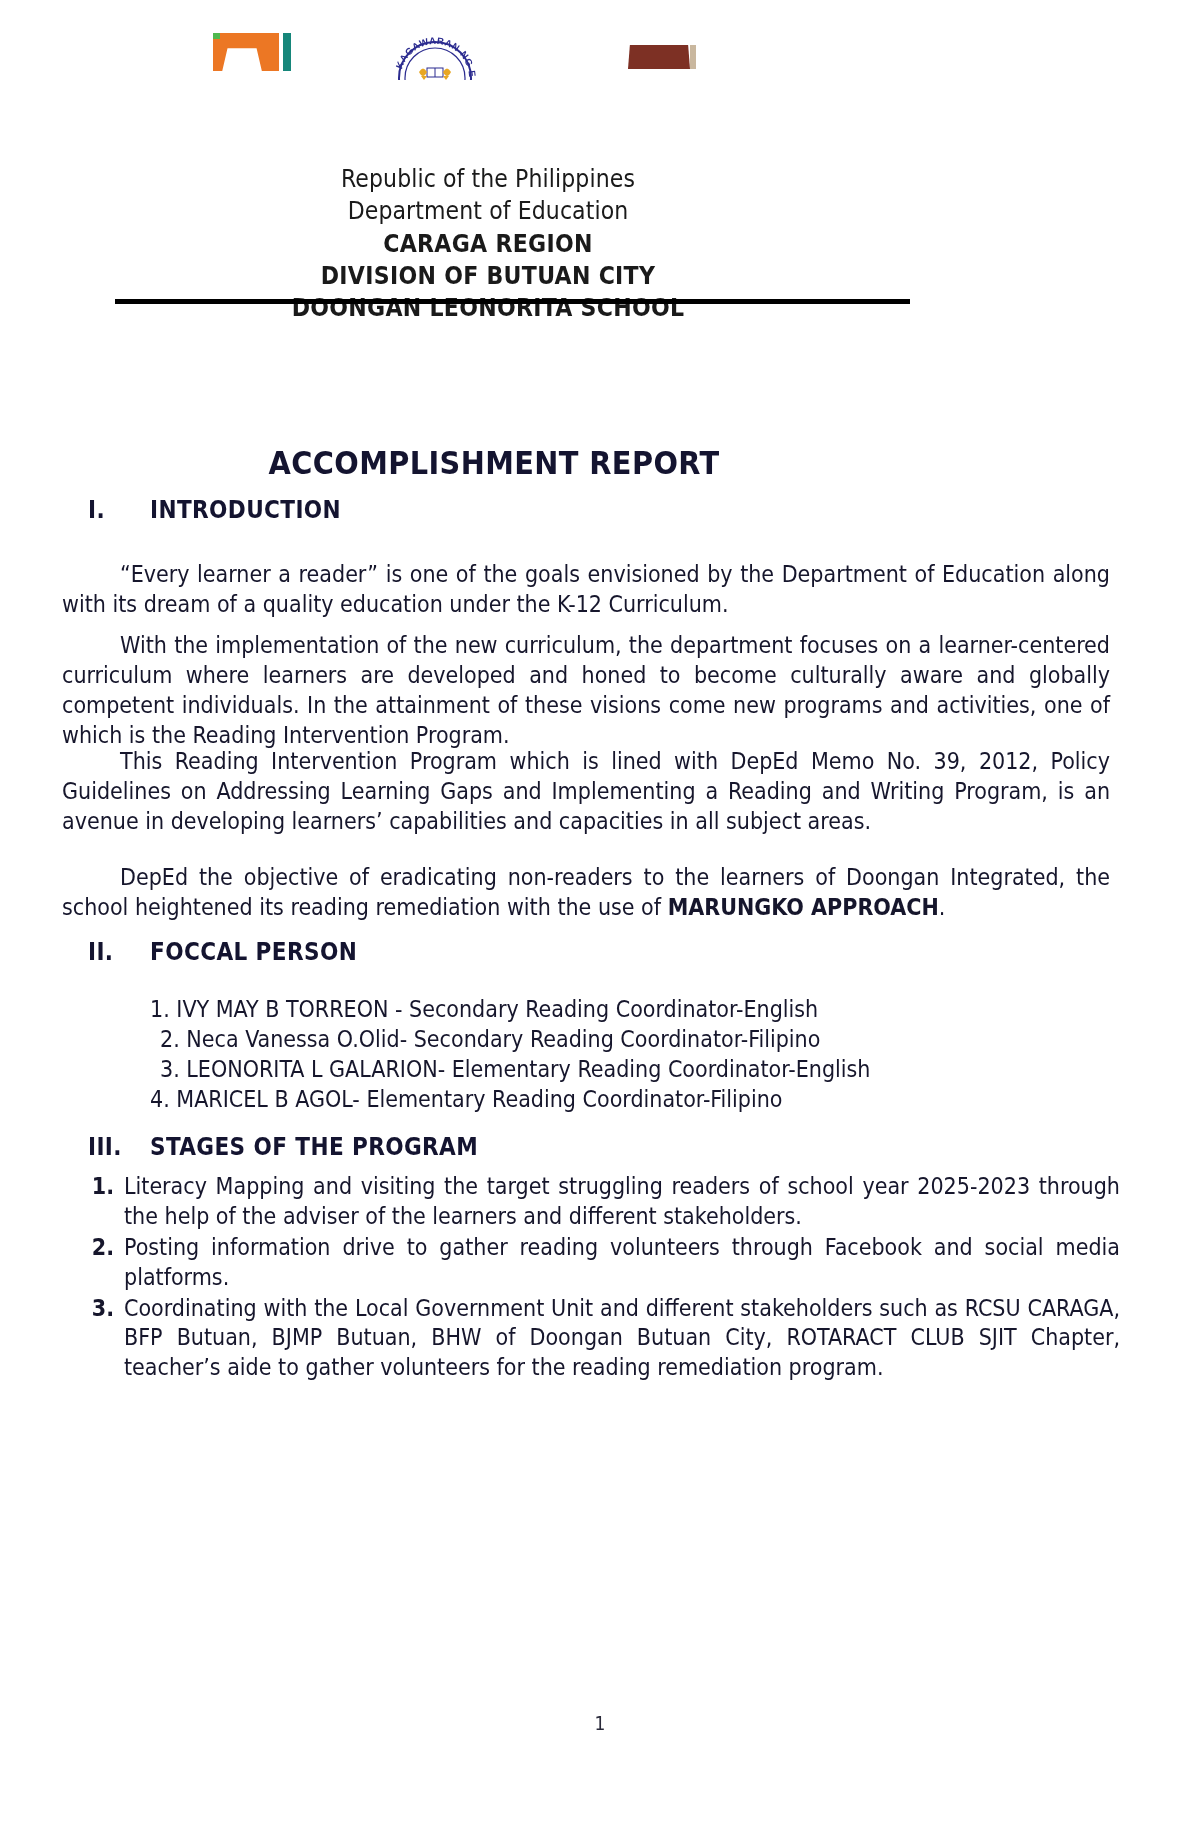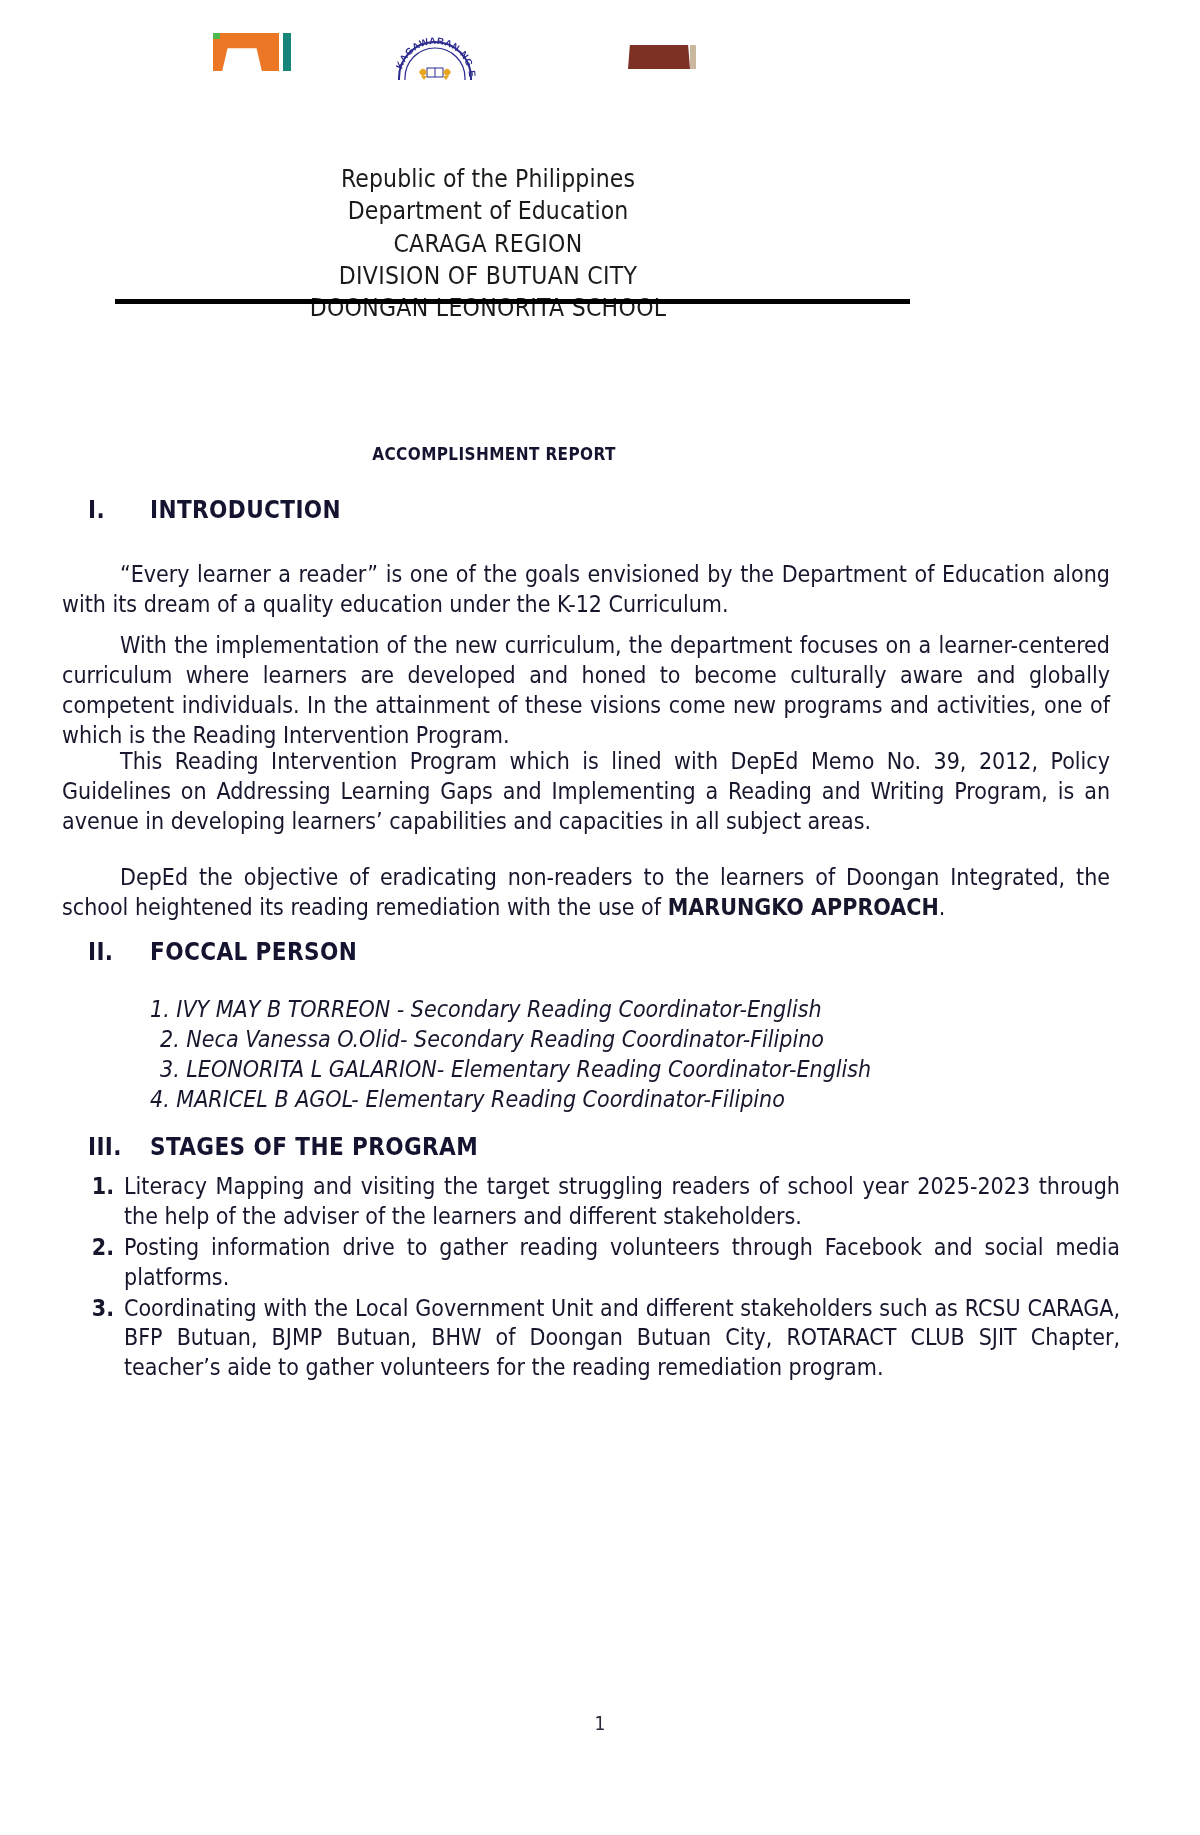--- a/index.html
+++ b/index.html
@@ -116,40 +116,40 @@
     width: 976px;
     text-align: center;
     line-height: 1.32;
   }
   .lh-line {
     font-size: 24.5px;
     letter-spacing: 0.1px;
     color: #1a1a1a;
   }
   .lh-line.bold {
-    font-weight: normal;
+    font-weight: bold;
     letter-spacing: 0.3px;
   }
   .rule {
     position: absolute;
     left: 115px;
     top: 299px;
     width: 795px;
     height: 5px;
     background: #000000;
   }
 
   
   .doc-title {
     position: absolute;
     left: 0;
     top: 444px;
     width: 988px;
     text-align: center;
-    font-size: 17px;
+    font-size: 32px;
     font-weight: bold;
     letter-spacing: 0.4px;
     color: #141430;
   }
 
   .section {
     position: absolute;
     left: 88px;
     width: 1024px;
   }
@@ -185,21 +185,21 @@
 
   
   .persons {
     position: absolute;
     left: 150px;
     width: 900px;
     font-size: 23px;
     line-height: 1.30;
     color: #16162c;
   }
-  .persons .p-item { white-space: nowrap; font-style: italic; }
+  .persons .p-item { white-space: nowrap; }
   .persons .p-item.i1 { padding-left: 0px; }
   .persons .p-item.i2 { padding-left: 10px; }
   .persons .p-item.i3 { padding-left: 10px; }
   .persons .p-item.i4 { padding-left: 0px; }
 
   
   .stages {
     position: absolute;
     left: 88px;
     width: 1032px;

